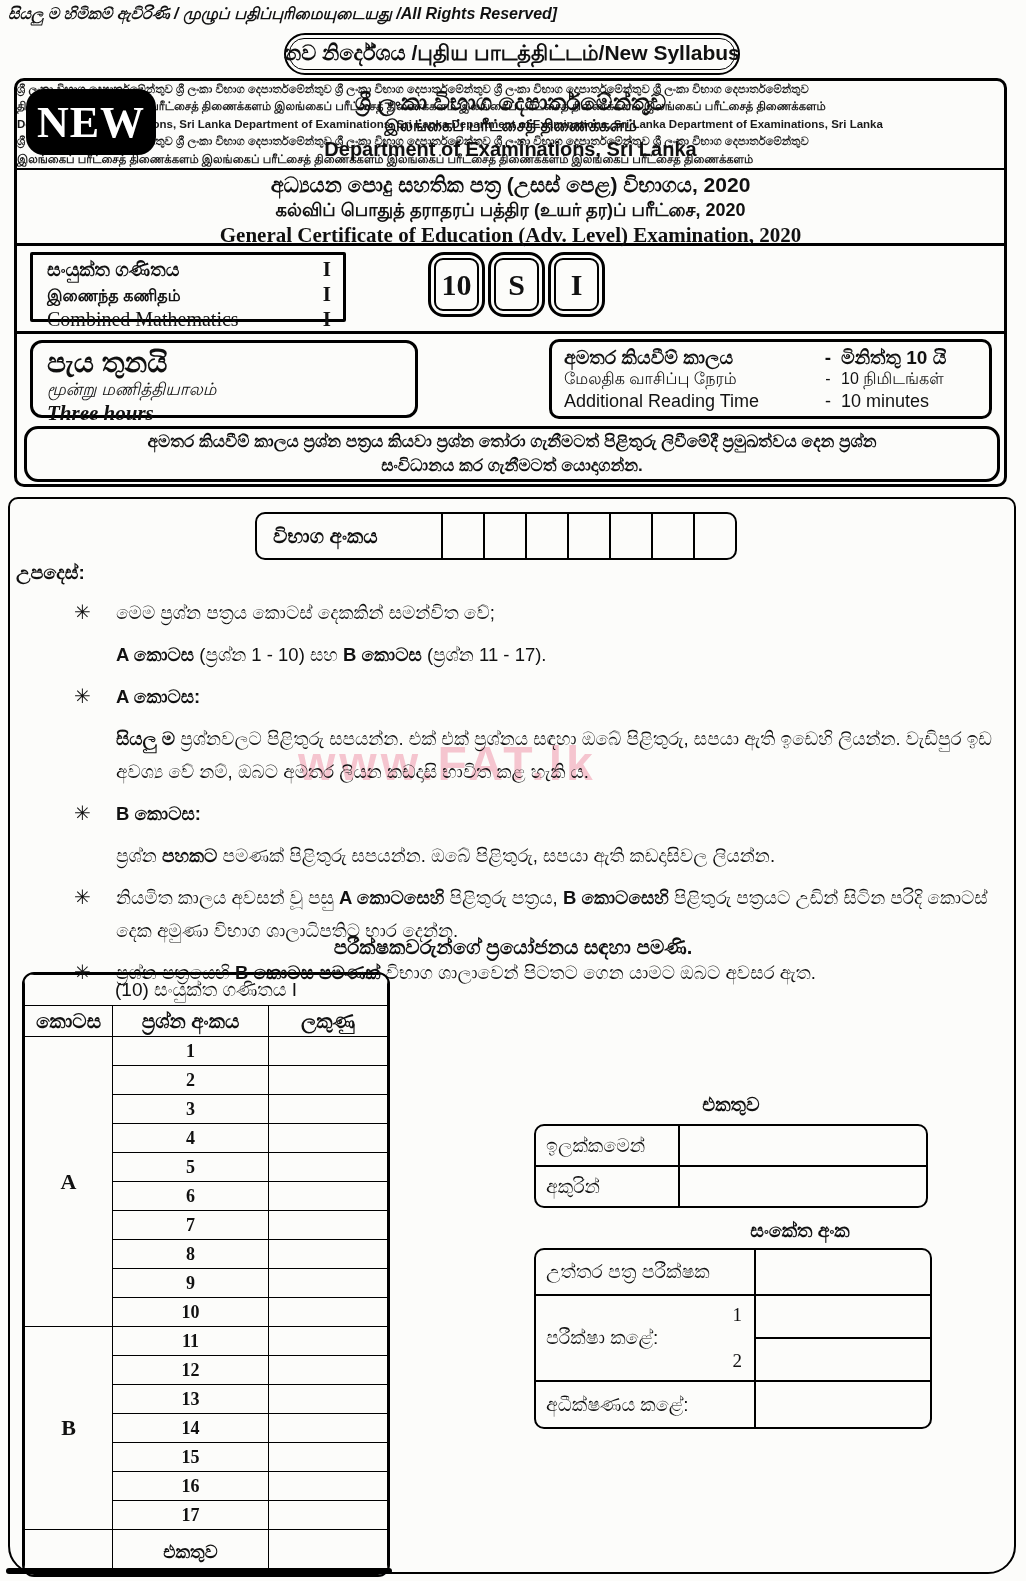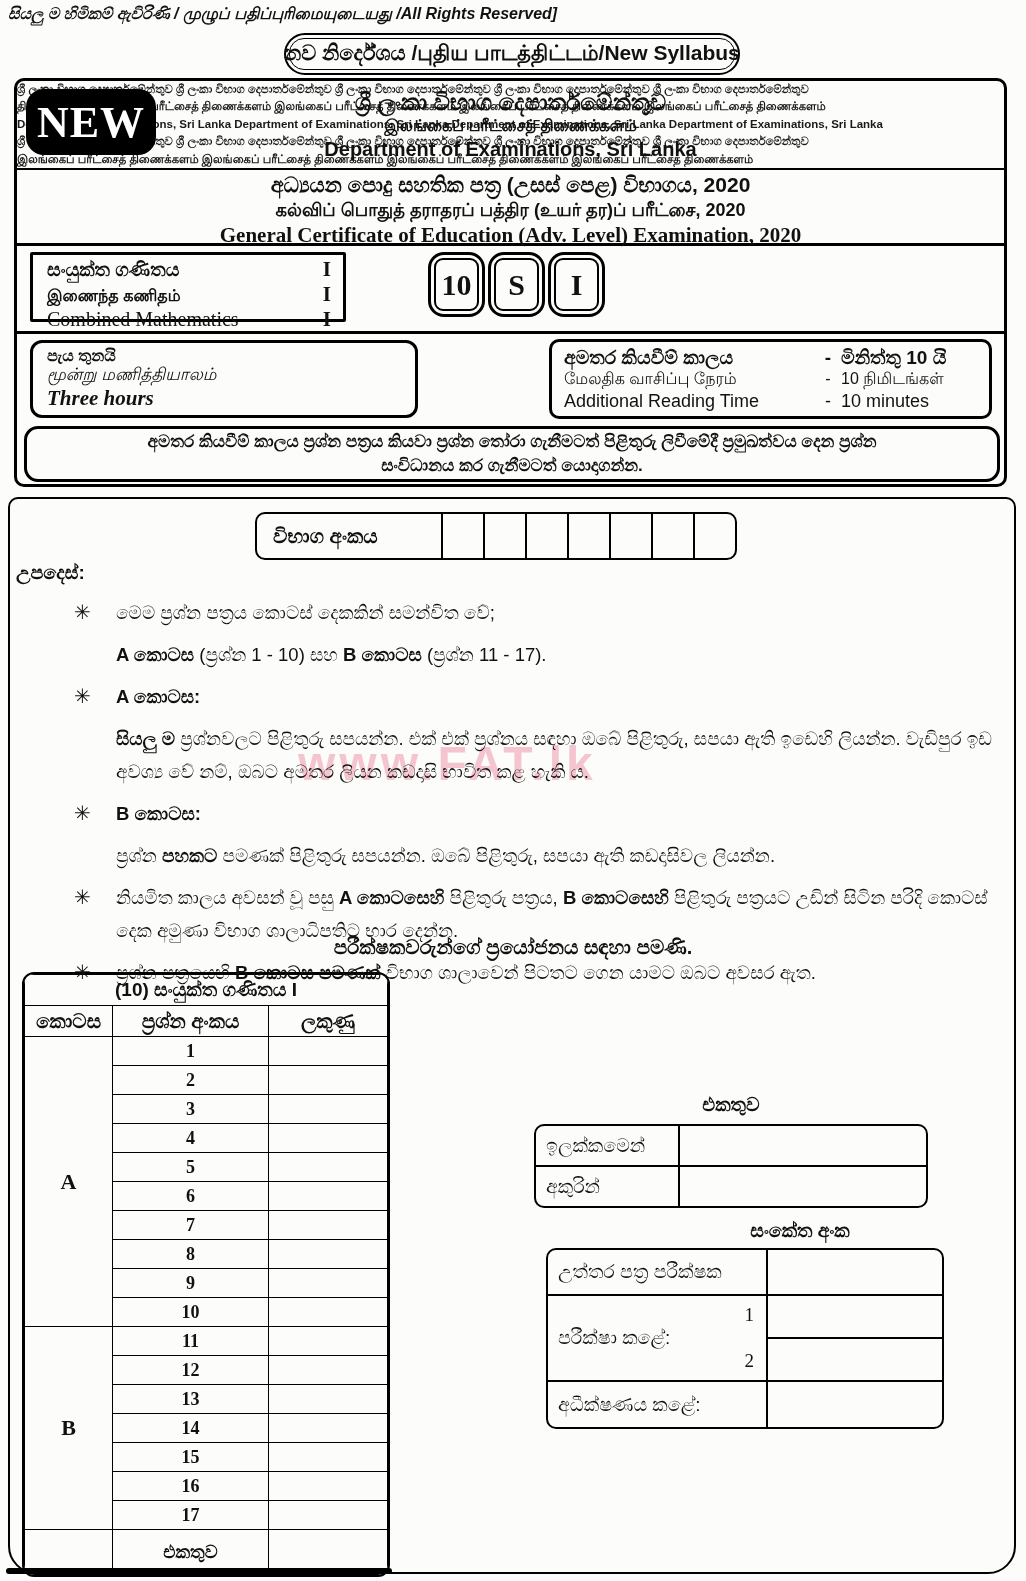--- a/index.html
+++ b/index.html
@@ -56,21 +56,21 @@
   #code-boxes{left:428px; top:252px; display:flex; gap:3px;}
   .code-outer{width:57px; height:65px; border:3px solid #000; border-radius:16px; padding:3px; box-sizing:border-box;}
   .code-inner{width:100%; height:100%; border:2px solid #000; border-radius:9px; box-sizing:border-box;
     display:flex; align-items:center; justify-content:center;
     font-family:"Liberation Serif", serif; font-weight:bold; font-size:30px;}
   #subject-underline{left:17px; top:331px; width:987px; height:0; border-top:3px solid #000;}
 
   
   #duration-box{left:30px; top:340px; width:388px; height:78px; border:3px solid #000;
     border-radius:12px; padding:4px 14px; display:flex; flex-direction:column; justify-content:space-around;}
-  .dur1{font-size:16px; font-weight:bold;}
+  .dur1{font-size:28px; font-weight:bold;}
   .dur2{font-size:17px; font-style:italic;}
   .dur3{font-family:"Liberation Serif", serif; font-size:21px; font-style:italic; font-weight:bold;}
   #reading-box{left:549px; top:339px; width:443px; height:80px; border:3px solid #000;
     border-radius:10px; padding:4px 10px 4px 12px; display:flex; flex-direction:column; justify-content:space-around;}
   .rt-row{display:flex; align-items:baseline;}
   .rt-label{flex:1;}
   .rt-dash{width:26px; text-align:center;}
   .rt-value{width:138px;}
   .rt1{font-size:19px; font-weight:bold;}
   .rt2{font-size:16px;}
@@ -104,36 +104,36 @@
   #watermark{left:298px; top:736px; font-size:48px; font-weight:bold;
     color:rgba(238,152,172,0.55); letter-spacing:4px; z-index:1;}
 
   
   #examiners-heading{left:0; top:936px; width:1026px; text-align:center;
     font-weight:bold; font-size:20px;}
   #marks-table-wrap{left:22px; top:972px; width:368px; border:2.5px solid #000;
     border-radius:12px; overflow:hidden;}
   #marks-table{width:100%; border-collapse:collapse;}
   #marks-table td{border:1.8px solid #000; text-align:center; padding:0;}
-  .mt-title{height:30px; font-weight:bold; font-size:19px;margin-top:48px;}
+  .mt-title{height:30px; font-weight:normal; font-size:19px;margin-top:48px;}
   .mt-head td{height:30px; font-weight:bold; font-size:20px;}
   .mt-q{height:28px; font-weight:bold; font-size:18px; font-family:"Liberation Serif", serif;}
   .mt-section{font-size:22px; font-weight:bold; font-family:"Liberation Serif", serif;}
   .mt-total{height:44px; font-weight:bold; font-size:18px;}
 
   #total-label{left:534px; top:1094px; width:394px; text-align:center; font-weight:bold; font-size:19px;}
   #total-table{left:534px; top:1124px; width:394px; border:2px solid #000; border-radius:10px; overflow:hidden;}
   .tt-row{display:flex; height:39px; align-items:stretch;}
   .tt-row + .tt-row{border-top:2px solid #000;}
   .tt-label{width:132px; border-right:2px solid #000; display:flex; align-items:center;
     padding-left:10px; font-size:19px;}
   .tt-value{flex:1;}
 
   #code-label{left:660px; top:1220px; width:280px; text-align:center; font-weight:bold; font-size:19px;}
-  #code-table{left:534px; top:1248px; width:398px; border:2px solid #000; border-radius:10px; overflow:hidden;margin-left:12px;}
+  #code-table{left:534px; top:1248px; width:398px; border:2px solid #000; border-radius:10px; overflow:hidden;}
   .ct-row{display:flex; align-items:stretch;}
   .ct-row1{height:44px; border-bottom:2px solid #000;}
   .ct-row2{height:84px; border-bottom:2px solid #000;}
   .ct-row3{height:45px;}
   .ct-label{width:208px; border-right:2px solid #000; display:flex; align-items:center;
     padding-left:10px; font-size:19px; position:relative;}
   .ct-value{flex:1;}
   .ct-sub{position:absolute; right:12px; font-family:"Liberation Serif", serif; font-size:19px;}
   .ct-sub1{top:8px;} .ct-sub2{bottom:8px;}
   .ct-value-split{flex:1; display:flex; flex-direction:column;}

